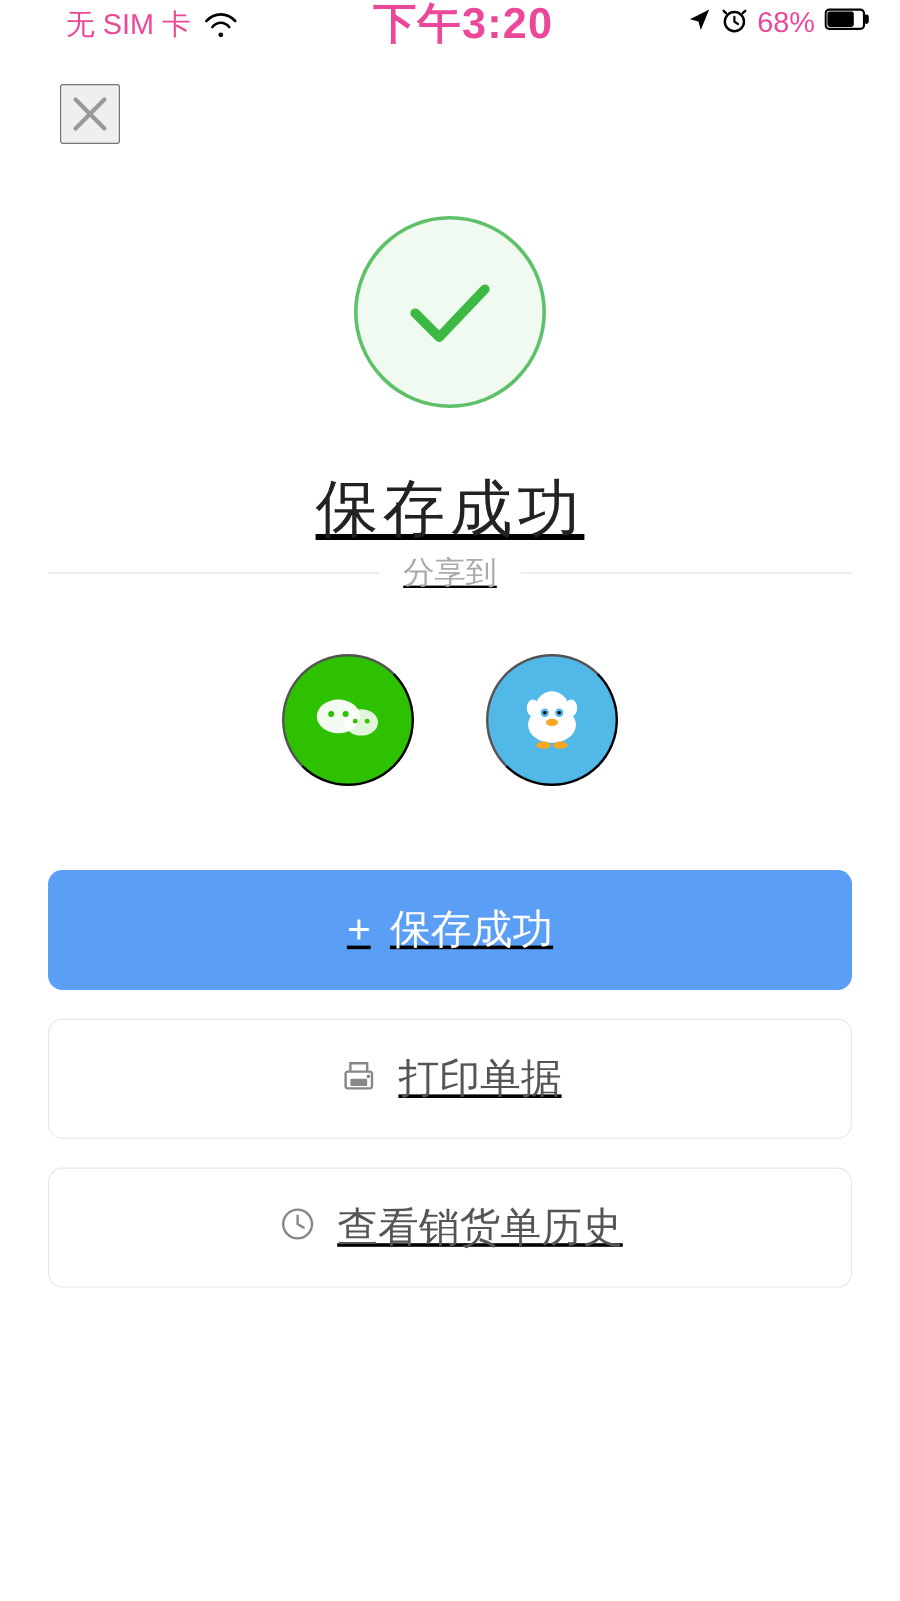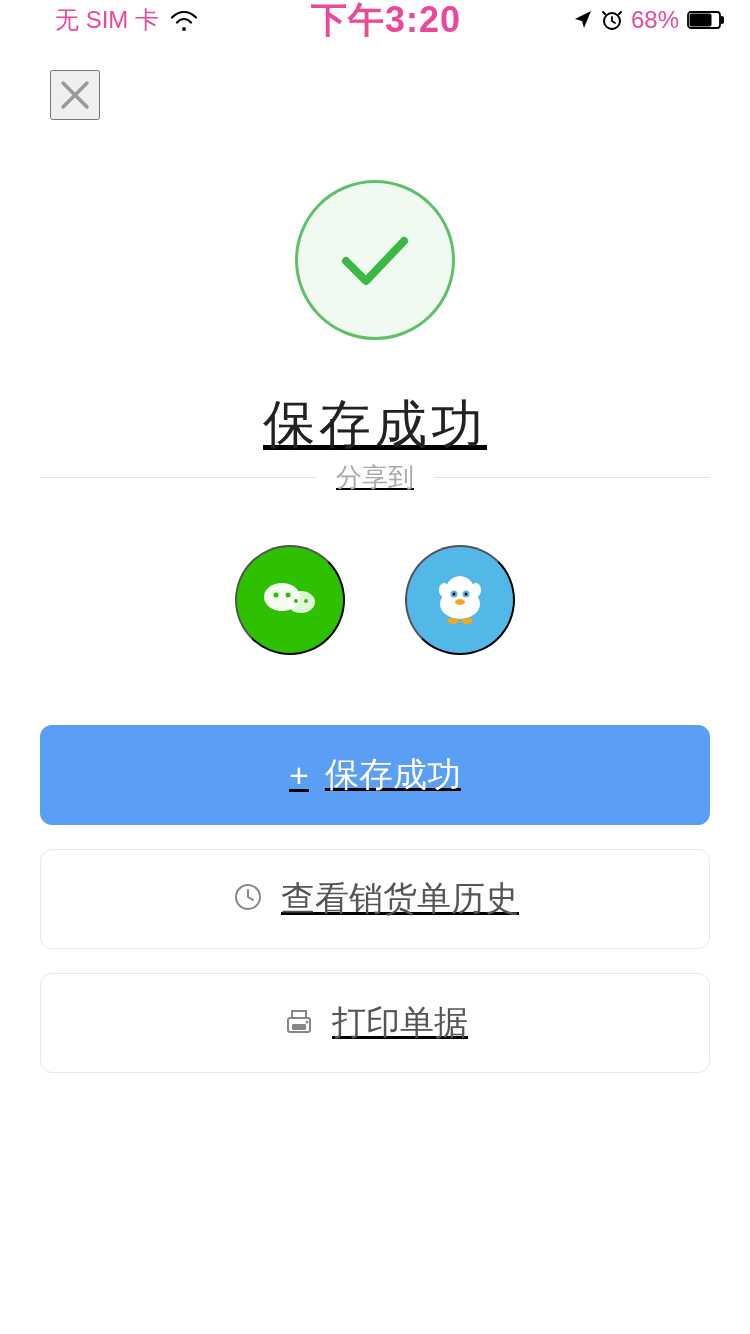--- a/index.html
+++ b/index.html
@@ -34,21 +34,21 @@
       gap: 10px;
       font-size: 24px;
     }
     .status-center {
       font-size: 36px;
       font-weight: 600;
       letter-spacing: 1px;
     }
     .status-right {
       display: flex;
-      align-items: center;
+      align-items: flex-start;
       gap: 8px;
       font-size: 24px;
     }
 
     
     .main-content {
       flex: 1;
       display: flex;
       flex-direction: column;
       align-items: center;
@@ -268,39 +268,39 @@
         <ellipse cx="41" cy="55" rx="6" ry="3" fill="#f5a623"></ellipse>
       </svg>
     </button>
   </div>
 
   <div class="actions">
 
     <button class="action-btn btn-primary">
       <span class="btn-icon">+</span>
       <span>保存成功</span>
-    </button>
-
-    <button class="action-btn btn-secondary">
-      <span class="btn-icon">
-        <svg width="34" height="34" viewBox="0 0 34 34" fill="none">
-          <circle cx="17" cy="17" r="12" stroke="#888" stroke-width="2"></circle>
-          <path d="M17 10v7l5 3" stroke="#888" stroke-width="2" stroke-linecap="round"></path>
-        </svg>
-      </span>
-      <span>查看销货单历史</span>
     </button>
 
     <button class="action-btn btn-secondary">
       <span class="btn-icon">
         <svg width="34" height="34" viewBox="0 0 34 34" fill="none">
           <rect x="6" y="14" width="22" height="14" rx="2" stroke="#888" stroke-width="2"></rect>
           <path d="M10 14V7h14v7" stroke="#888" stroke-width="2"></path>
           <rect x="10" y="20" width="14" height="6" rx="1" fill="#888"></rect>
           <circle cx="25" cy="18" r="1.5" fill="#888"></circle>
         </svg>
       </span>
       <span>打印单据</span>
     </button>
 
+    <button class="action-btn btn-secondary">
+      <span class="btn-icon">
+        <svg width="34" height="34" viewBox="0 0 34 34" fill="none">
+          <circle cx="17" cy="17" r="12" stroke="#888" stroke-width="2"></circle>
+          <path d="M17 10v7l5 3" stroke="#888" stroke-width="2" stroke-linecap="round"></path>
+        </svg>
+      </span>
+      <span>查看销货单历史</span>
+    </button>
+
   </div>
 
 </div>
 
 </body></html>

